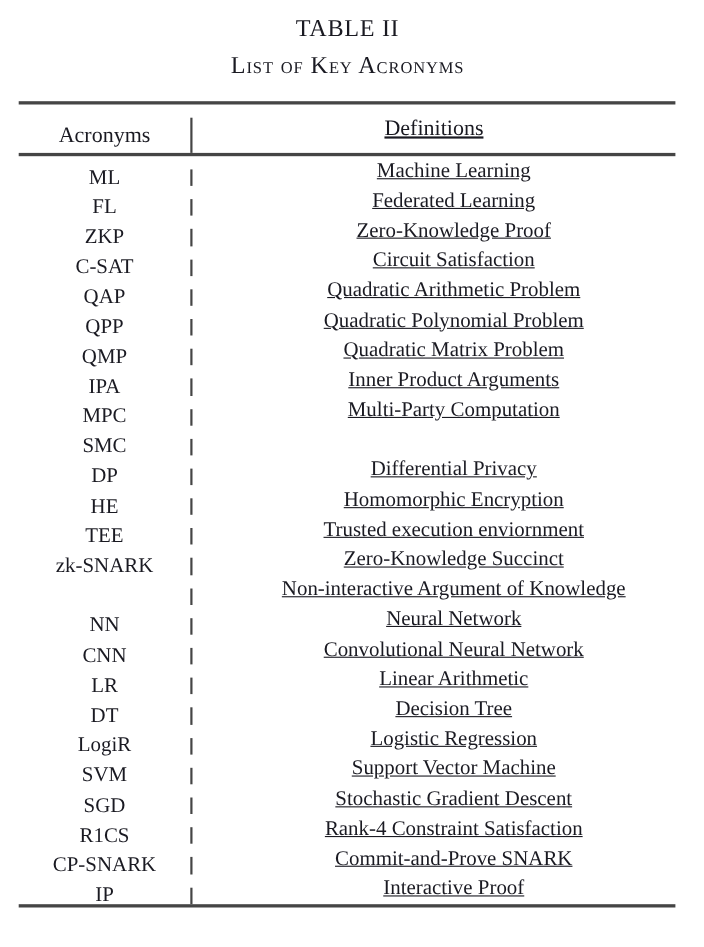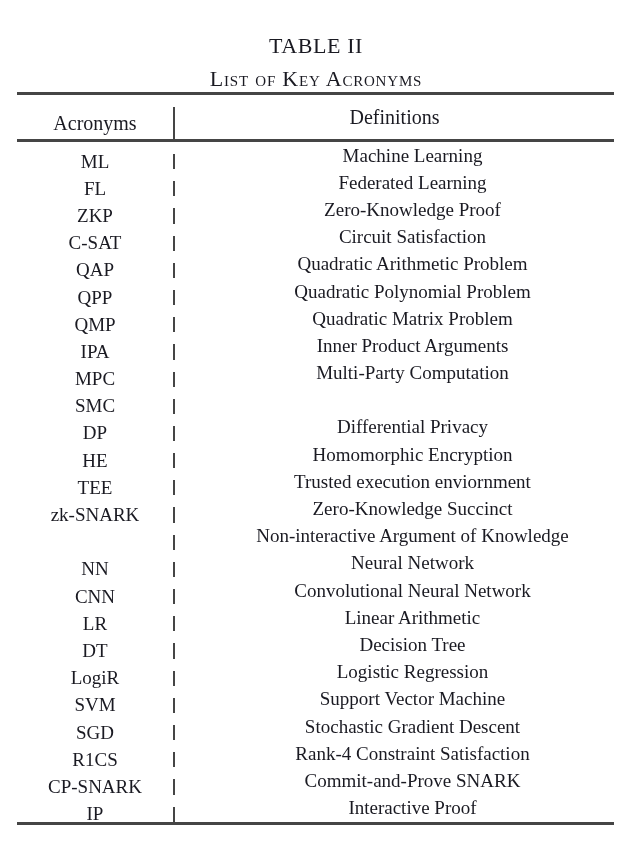--- a/index.html
+++ b/index.html
@@ -18,21 +18,20 @@
   .caption {
     position: absolute;
     left: 17px;
     top: 13px;
     width: 598px;
     text-align: center;
   }
   .caption-number {
     font-size: 22px;
     letter-spacing: 0.6px;
-    margin-top: 20px;
   }
   .caption-title {
     font-size: 22px;
     font-variant: small-caps;
     letter-spacing: 0.8px;
     margin-top: 7px;
   }
   .acronym-table {
     position: absolute;
     left: 17px;
@@ -63,20 +62,21 @@
     text-align: center;
     flex: none;
     margin-top: 12px;
   }
   .cell-definition {
     flex: 1;
     display: flex;
     align-items: center;
     justify-content: center;
     white-space: nowrap;
+    text-decoration: underline;
   }
 </style>
 </head>
 <body>
 
 <div class="caption">
   <div class="caption-number">TABLE II</div>
   <div class="caption-title">List of Key Acronyms</div>
 </div>
 

